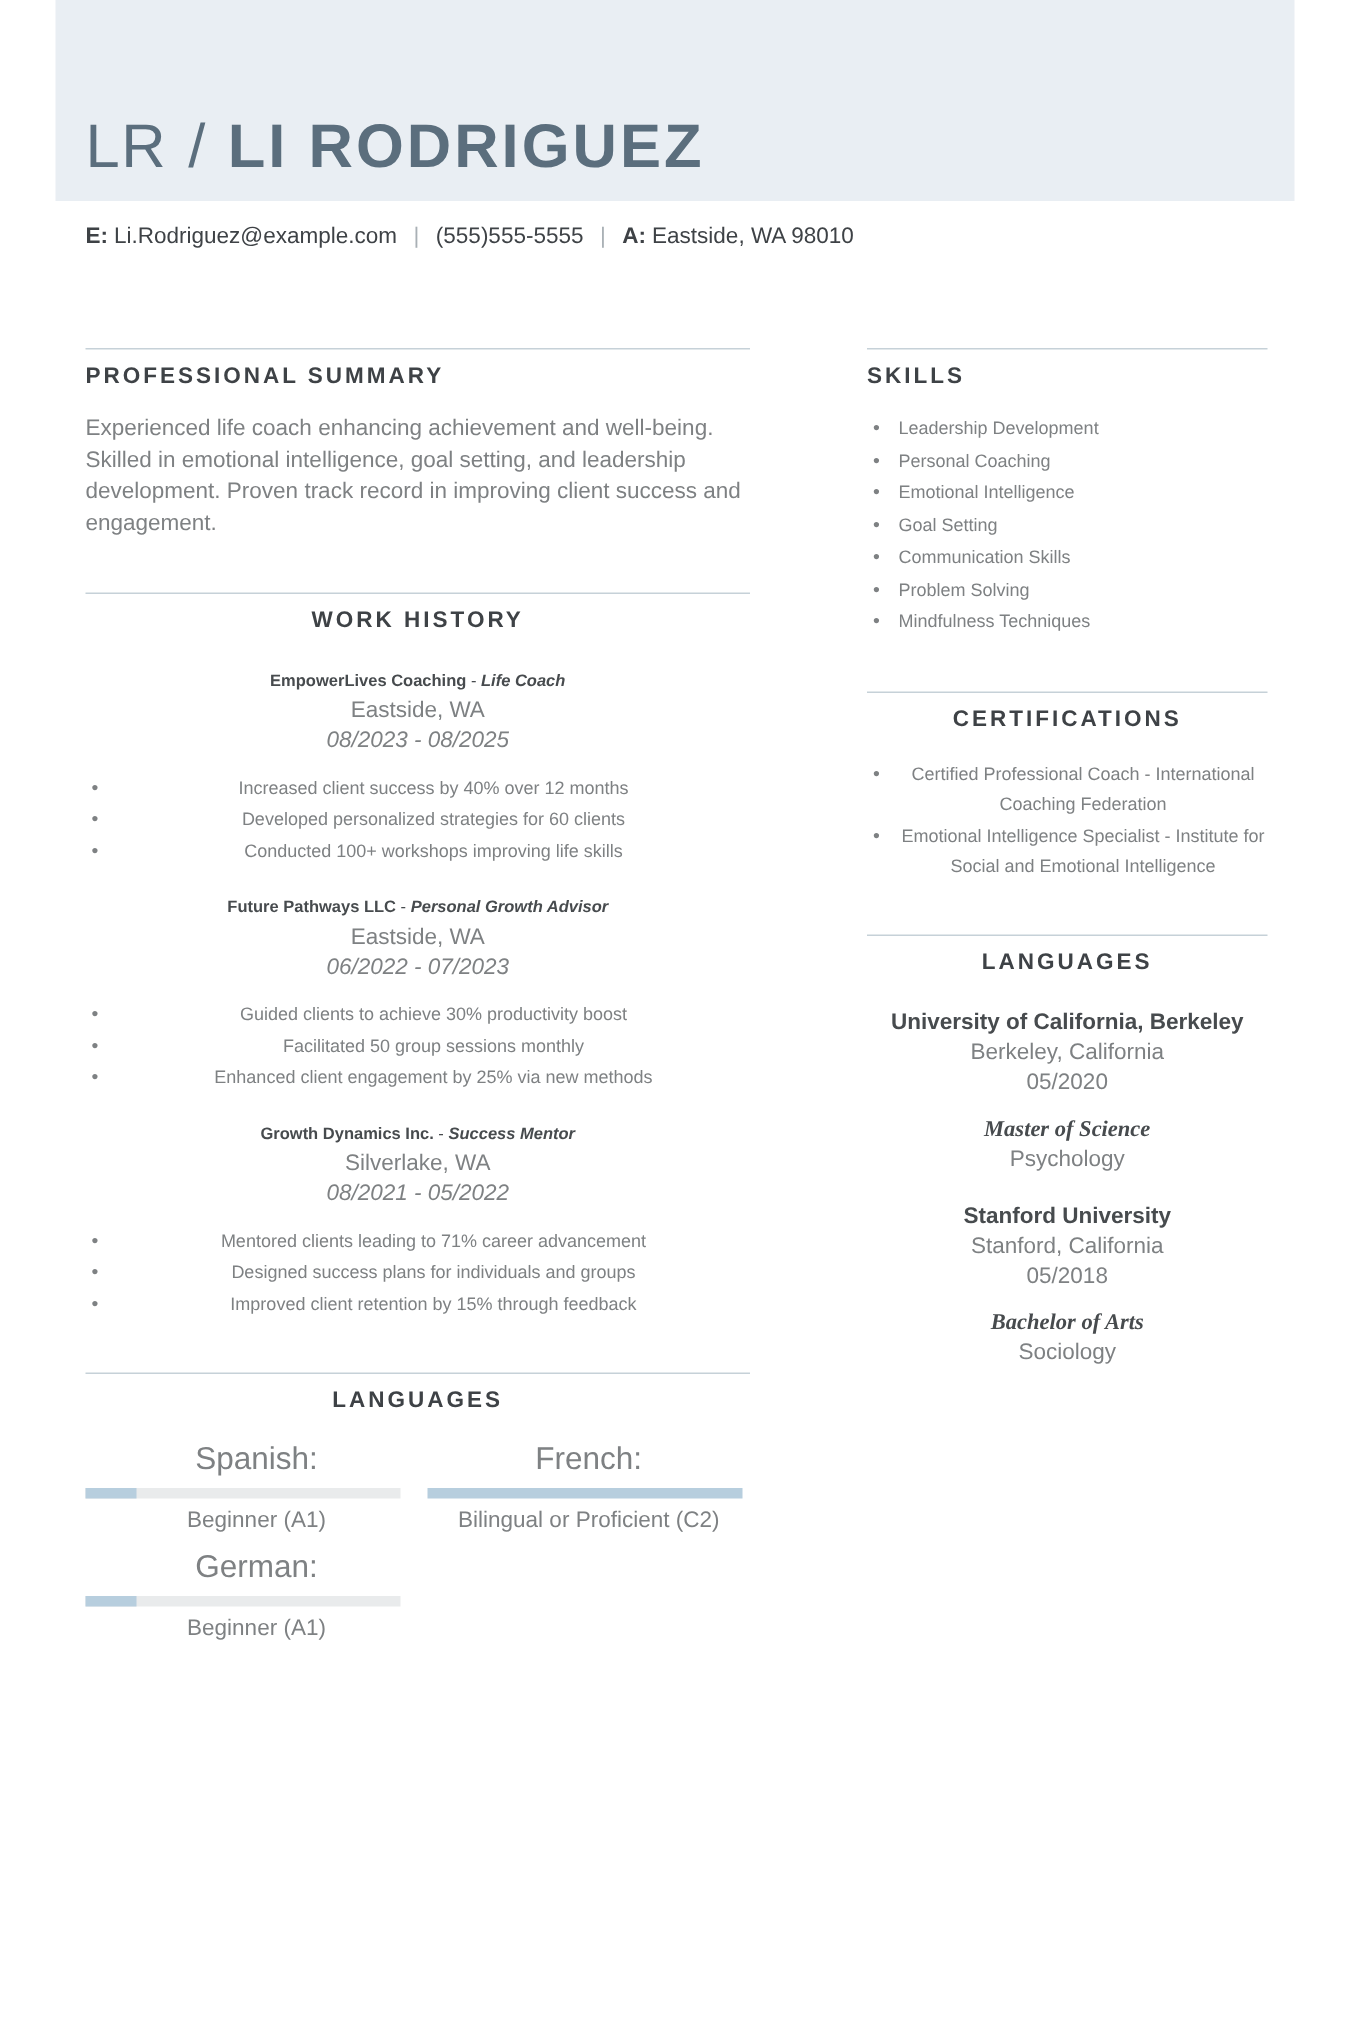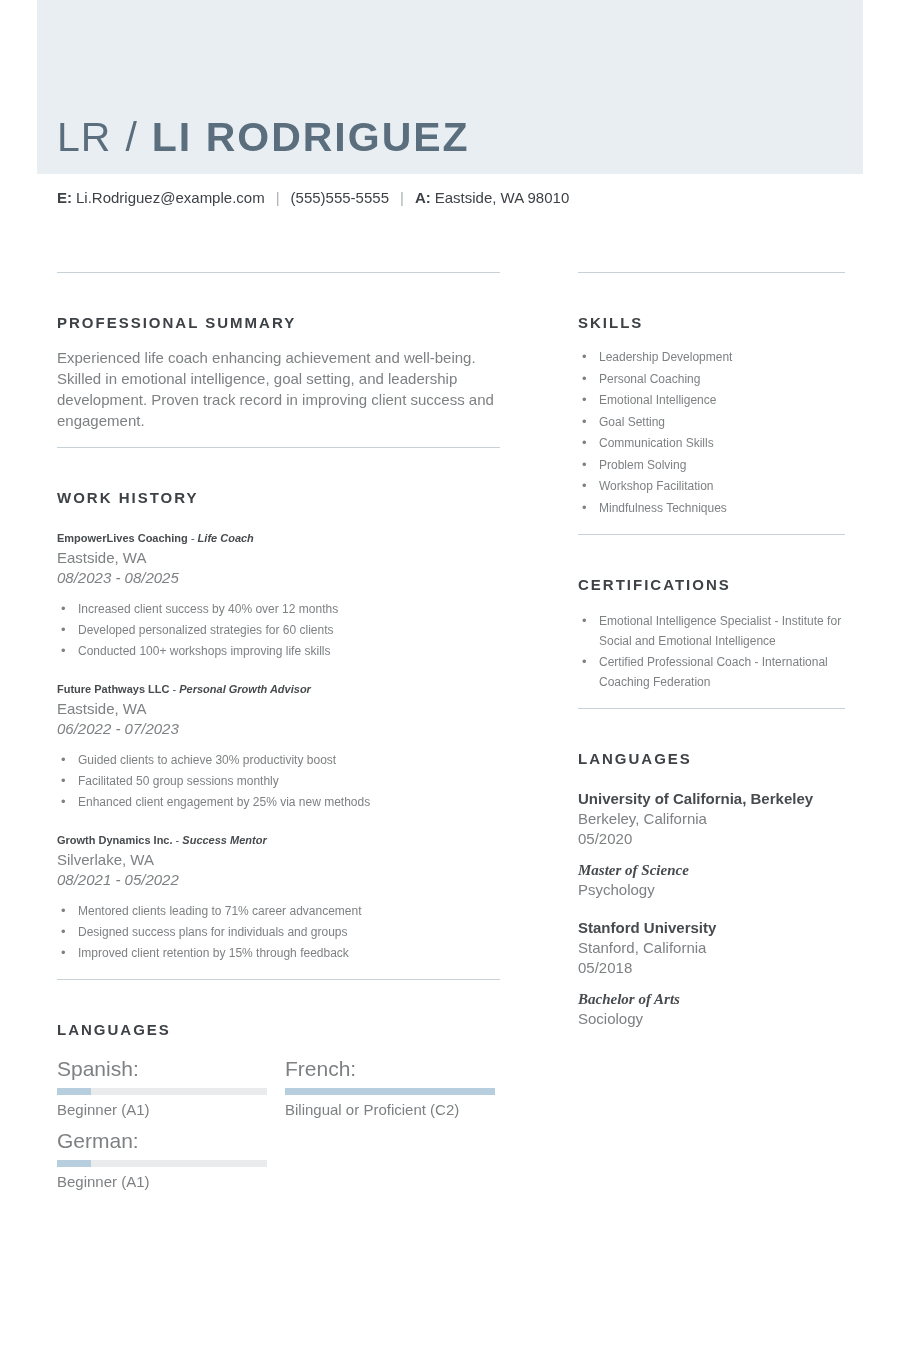--- a/index.html
+++ b/index.html
@@ -4,21 +4,21 @@
 <style>
   * { margin:0; padding:0; box-sizing:border-box; }
   html,body { background:#ffffff; }
   body {
     width:900px; height:1350px; overflow:hidden; position:relative;
     font-family:"Liberation Sans", sans-serif;
     -webkit-font-smoothing:antialiased;
   }
   
   .band {
-    margin:0 37px; height:174px;
+    margin:0 37px; height:134px;
     background:var(--band, #e9eef3);
     display:flex; align-items:flex-end;
     padding:0 20px 16px 20px;
   }
   .title { font-size:41px; line-height:1; color:var(--title, #5b6e7d); letter-spacing:1px; white-space:nowrap; }
   .title .initials { font-weight:normal; }
   .title .slash { font-weight:normal; margin:0 14px; }
   .title .name { font-weight:bold; letter-spacing:2px; }
   
   .contact {
@@ -27,22 +27,22 @@
   }
   .contact .label { font-weight:bold; margin-right:4px; }
   .contact .sep { color:#a9b0b5; margin:0 11px; }
   
   .columns {
     display:flex; margin-top:66px; padding:0 55px 0 57px;
   }
   .col-left  { width:443px; }
   .col-gap   { width:78px; flex:none; }
   .col-right { width:267px; }
-  .sec { border-top:1.5px solid var(--divider, #c6d1d8); padding-top:41px; }
-  .sec + .sec { margin-top:16px; }
+  .sec { border-top:1.5px solid var(--divider, #c6d1d8); padding-top:9px; }
+  .sec + .sec { margin-top:36px;text-align:center; }
   h2 {
     font-size:15px; font-weight:bold; letter-spacing:2px;
     color:var(--heading, #3e4246);
   }
   .body-text { font-size:15px; line-height:21px; color:var(--body, #7e8183); margin-top:16px; }
   
   .job { margin-top:22px; }
   .job + .job { margin-top:18px; }
   .job-title { font-size:11px; line-height:20px; color:var(--bold, #474b4e); font-weight:bold; }
   .job-title .role { font-style:italic; }
@@ -186,30 +186,29 @@
 
     <section class="sec">
       <h2>SKILLS</h2>
       <ul class="bullets loose" style="margin-top:16px;">
         <li>Leadership Development</li>
         <li>Personal Coaching</li>
         <li>Emotional Intelligence</li>
         <li>Goal Setting</li>
         <li>Communication Skills</li>
         <li>Problem Solving</li>
-        <li>Workshop Facilitation</li>
         <li>Mindfulness Techniques</li>
       </ul>
     </section>
 
     <section class="sec">
       <h2>CERTIFICATIONS</h2>
       <ul class="bullets" style="margin-top:18px;">
+        <li>Certified Professional Coach - International Coaching Federation</li>
         <li>Emotional Intelligence Specialist - Institute for Social and Emotional Intelligence</li>
-        <li>Certified Professional Coach - International Coaching Federation</li>
       </ul>
     </section>
 
     <section class="sec">
       <h2>LANGUAGES</h2>
 
       <div class="edu-entry">
         <div class="edu-school">University of California, Berkeley</div>
         <div class="edu-loc">Berkeley, California</div>
         <div class="edu-date">05/2020</div>

